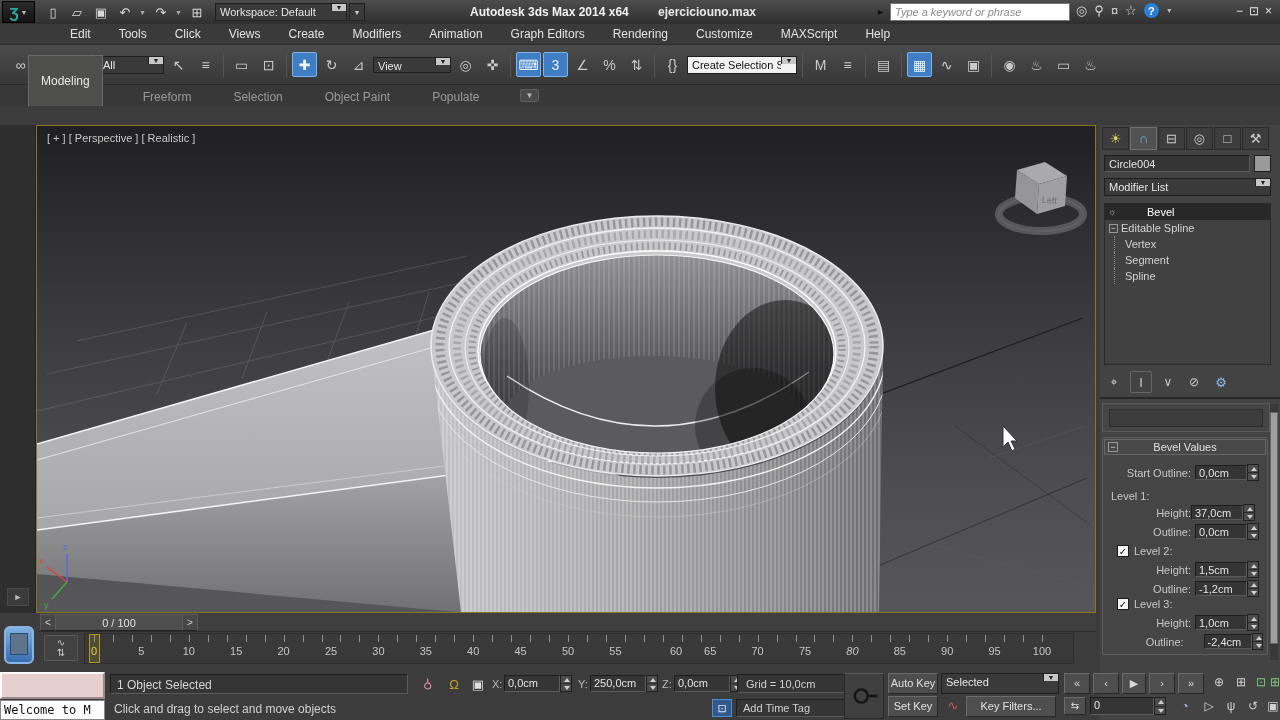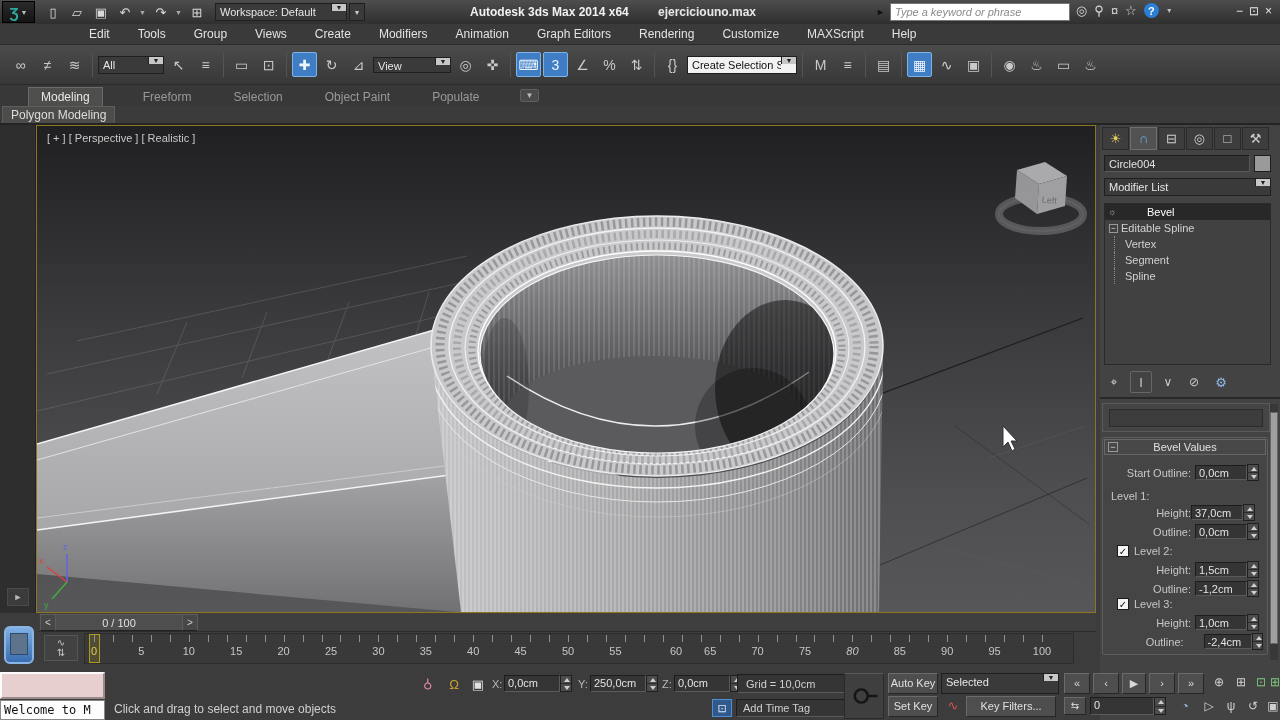--- a/index.html
+++ b/index.html
@@ -50,34 +50,34 @@
   .search { position:absolute; left:890px; top:3px; width:180px; height:18px; background:#fff;
     border:1px solid #777; color:#8a8a8a; font-style:italic; font-size:11px; padding:2px 4px; }
   .ic-row { position:absolute; left:1076px; top:3px; display:flex; align-items:center; gap:7px;
     color:#d8d8d8; font-size:13px; }
   .helpc { width:15px; height:15px; border-radius:50%; background:#2b7fd4; color:#fff;
     font-size:11px; font-weight:bold; display:flex; align-items:center; justify-content:center; }
   .winctl { position:absolute; left:1236px; top:4px; display:flex; gap:6px; color:#e6e6e6; font-size:12px; }
 
   
   .menubar { position:absolute; left:0; top:24px; width:1280px; height:21px; background:#3a3a3a;
-    border-bottom:1px solid #2a2a2a; display:flex; align-items:center; padding-left:75px; gap:0;
+    border-bottom:1px solid #2a2a2a; display:flex; align-items:center; padding-left:56px; gap:0;
     font-size:12px; color:#e2e2e2; }
   .menubar span { padding:0 14px; }
 
   
   .toolbar { position:absolute; left:0; top:45px; width:1280px; height:40px;
     background:linear-gradient(#4b4b4b,#383838); border-bottom:1px solid #2a2a2a;
     display:flex; align-items:center; padding-left:8px; gap:2px; }
 
   
   .ribbon-tabs { position:absolute; left:0; top:85px; width:1280px; height:21px; background:#383838;
     display:flex; align-items:flex-end; padding-left:28px; gap:38px; font-size:12px; color:#999; }
   .ribbon-tabs .tab.on { background:#4e4e4c; color:#e8e8e8; border:1px solid #6a6a6a;
-    border-bottom:none; padding:2px 12px; }
+    border-bottom:none; padding:18px 12px; }
   .ribbon-tabs .tab { padding:2px 2px; }
   .rib-min { color:#bbb; font-size:8px; background:#4a4a4a; border:1px solid #5e5e5e;
     padding:1px 5px; border-radius:2px; align-self:center; }
   .ribbon-panelrow { position:absolute; left:0; top:106px; width:1280px; height:19px; background:#3b3b3b;
     border-bottom:2px solid #242424; }
   .pm-tab { position:absolute; left:2px; top:0; height:17px; background:#4c4c4a; color:#ddd;
     border:1px solid #5e5e5e; border-bottom:none; padding:1px 8px; font-size:12px; }
 
   
   .leftstrip { position:absolute; left:0; top:125px; width:36px; height:488px; background:#2e2e2e;
@@ -230,21 +230,21 @@
     <div class="winctl">
       <span>−</span>
       <span>⊡</span>
       <span>×</span>
     </div>
   </div>
 
   <div class="menubar">
     <span>Edit</span>
     <span>Tools</span>
-    <span>Group</span>
+    <span>Click</span>
     <span>Views</span>
     <span>Create</span>
     <span>Modifiers</span>
     <span>Animation</span>
     <span>Graph Editors</span>
     <span>Rendering</span>
     <span>Customize</span>
     <span>MAXScript</span>
     <span>Help</span>
   </div>
@@ -357,23 +357,20 @@
       </div>
   </div>
 
   <div class="ribbon-tabs">
     <span class="tab on">Modeling</span>
     <span class="tab">Freeform</span>
     <span class="tab">Selection</span>
     <span class="tab">Object Paint</span>
     <span class="tab">Populate</span>
     <span class="rib-min">▼</span>
-  </div>
-  <div class="ribbon-panelrow">
-    <span class="pm-tab">Polygon Modeling</span>
   </div>
 
   <div class="leftstrip">
     <div class="strip-arrow">
         <span>►</span>
       </div>
   </div>
 
   <div class="viewport">
     <svg width="1058" height="486" viewBox="0 0 1058 486">
@@ -748,20 +745,21 @@
         <div class="tlabel" style="left: 814.8px;">85</div>
         <div class="tlabel" style="left: 862.2px;">90</div>
         <div class="tlabel" style="left: 909.6px;">95</div>
         <div class="tlabel" style="left: 957px; text-align: right;">100</div>
       </div>
   </div>
 
   <div class="pinkbox"></div>
   <div class="welcome">Welcome to M</div>
 
+  <div class="field selfield">1 Object Selected</div>
   <div class="prompt">Click and drag to select and move objects</div>
 
   <div class="sicon" style="left:418px;top:674px;color:#e087a0">
       <span class="g" style="transform:rotate(180deg)">⚲</span>
     </div>
   <div class="sicon" style="left:444px;top:674px;color:#c8a030">
       <span class="g">Ω</span>
     </div>
   <div class="sicon" style="left:468px;top:674px;color:#e0e0e0">
       <span class="g">▣</span>

